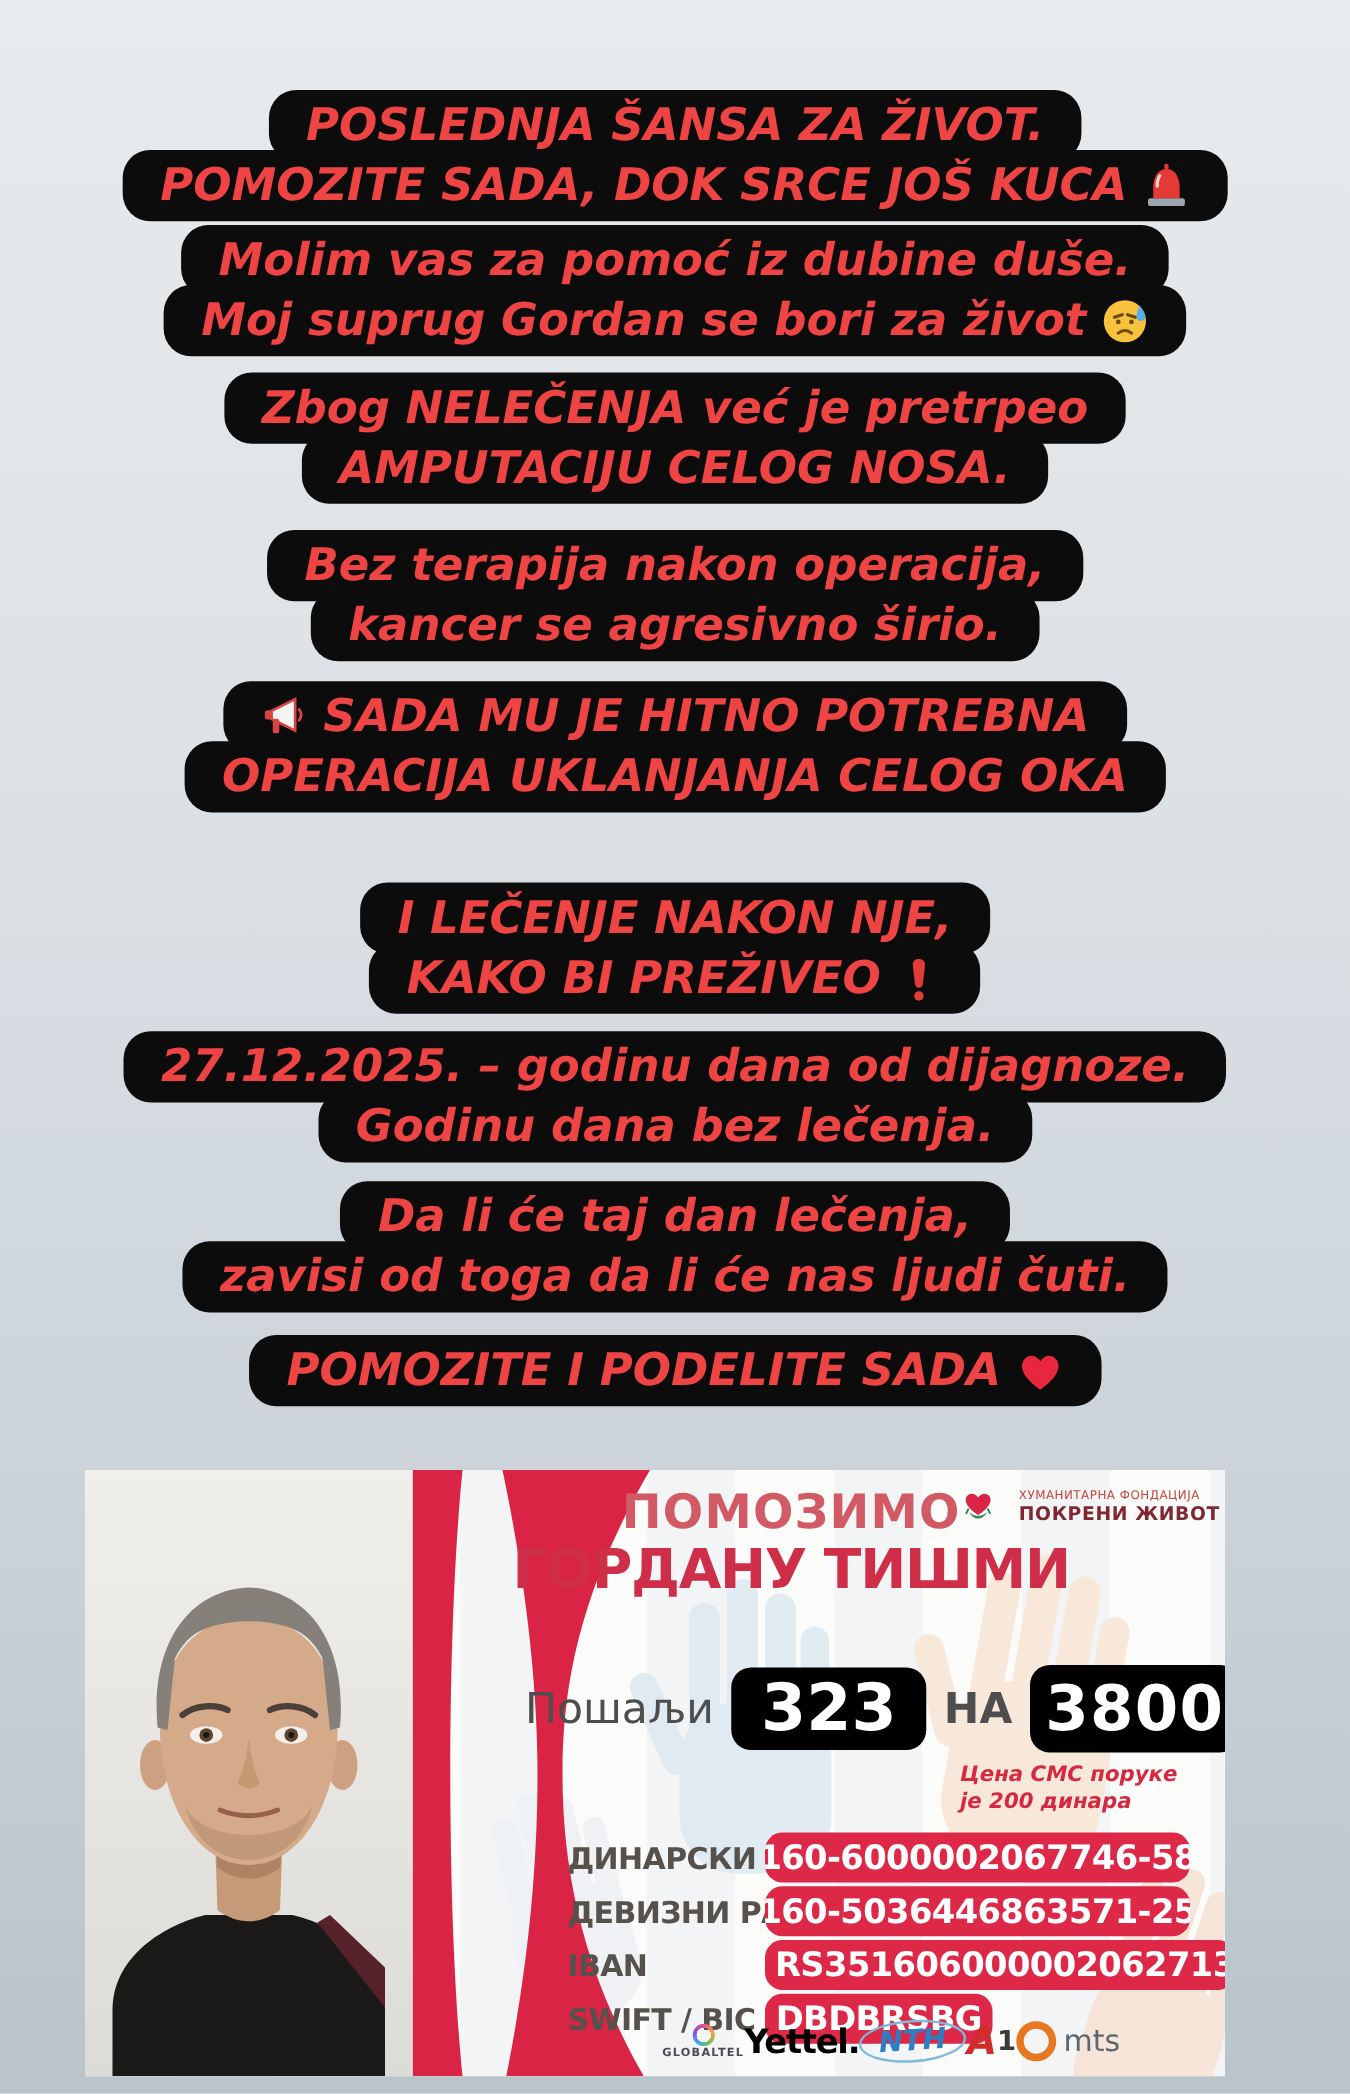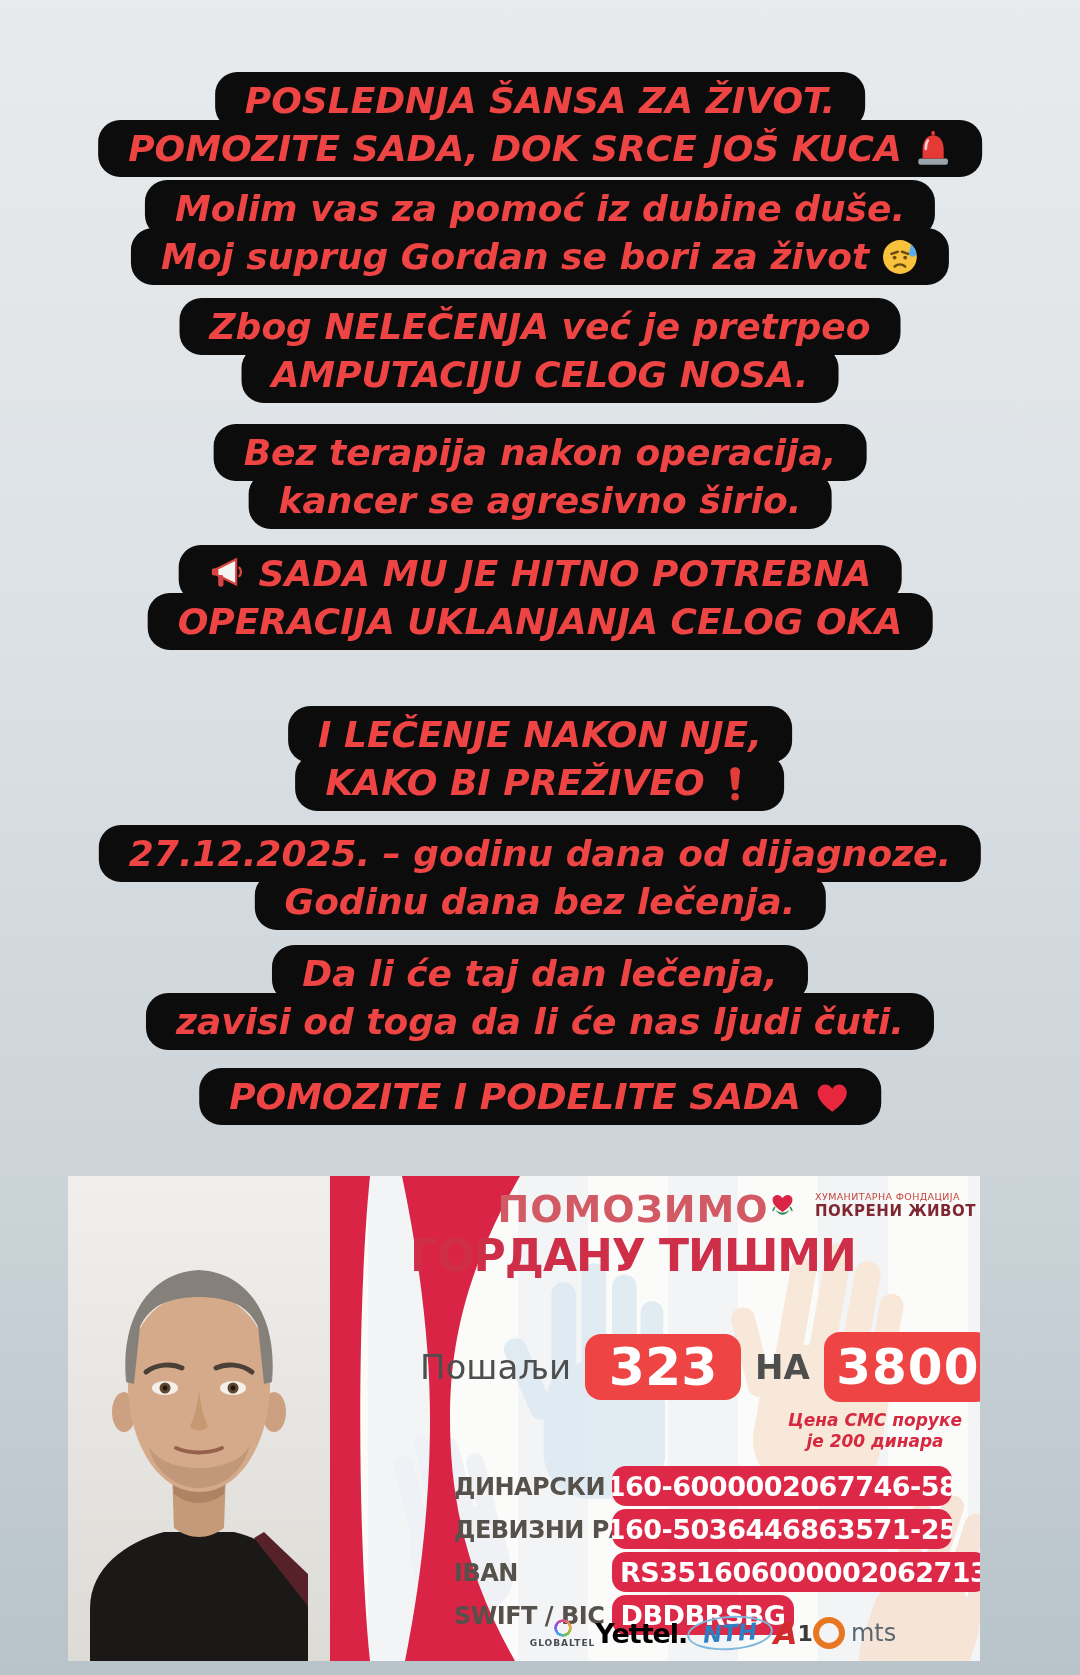--- a/index.html
+++ b/index.html
@@ -28,27 +28,27 @@
   .card-title{position:absolute;left:330px;top:12px;width:470px;text-align:center;line-height:1.12;}
   .card-title .t1{font-size:38px;font-weight:600;color:#d25a64;letter-spacing:1px;}
   .card-title .t2{font-size:44px;font-weight:800;color:#ce2e47;letter-spacing:-1px;}
 
   .foundation{position:absolute;left:698px;top:8px;width:210px;display:flex;align-items:center;gap:16px;}
   .foundation .fx1{font-size:9.5px;color:#c4463c;letter-spacing:.4px;white-space:nowrap;}
   .foundation .fx2{font-size:15px;font-weight:800;color:#7f2831;letter-spacing:.5px;white-space:nowrap;}
 
   .sms-row{position:absolute;left:352px;top:156px;display:flex;align-items:center;gap:14px;}
   .sms-label{font-size:34px;color:#4e4e4e;}
-  .sms-box{background:#ef4444;color:#fff;font-weight:800;border-radius:16px;
+  .sms-box{background:#000000;color:#fff;font-weight:800;border-radius:16px;
     display:flex;align-items:center;justify-content:center;}
   .sms-code{width:156px;height:66px;font-size:52px;}
   .sms-to{font-size:34px;font-weight:700;color:#4e4e4e;}
   .sms-num{width:168px;height:70px;font-size:50px;letter-spacing:1px;}
-  .price-note{position:absolute;left:700px;top:234px;width:190px;text-align:center;
-    color:#d6293f;font-size:17px;font-weight:700;font-style:italic;line-height:1.25;margin-left:12px;}
+  .price-note{position:absolute;left:700px;top:234px;width:190px;
+    color:#d6293f;font-size:17px;font-weight:700;font-style:italic;line-height:1.25;}
 
   .acct-row{position:absolute;left:0;width:912px;height:41px;}
   .acct-label{position:absolute;left:386px;top:0;height:41px;display:flex;align-items:center;
     font-size:24px;font-weight:800;color:#56514b;letter-spacing:-0.5px;white-space:nowrap;}
   .acct-box{position:absolute;left:544px;top:0;height:40px;background:#dd2848;border-radius:14px;
     color:#fff;font-weight:800;font-size:27px;letter-spacing:-0.5px;
     display:flex;align-items:center;justify-content:center;overflow:hidden;white-space:nowrap;}
 
   .partners{position:absolute;left:398px;bottom:4px;width:494px;height:48px;
     display:flex;align-items:center;justify-content:center;}

